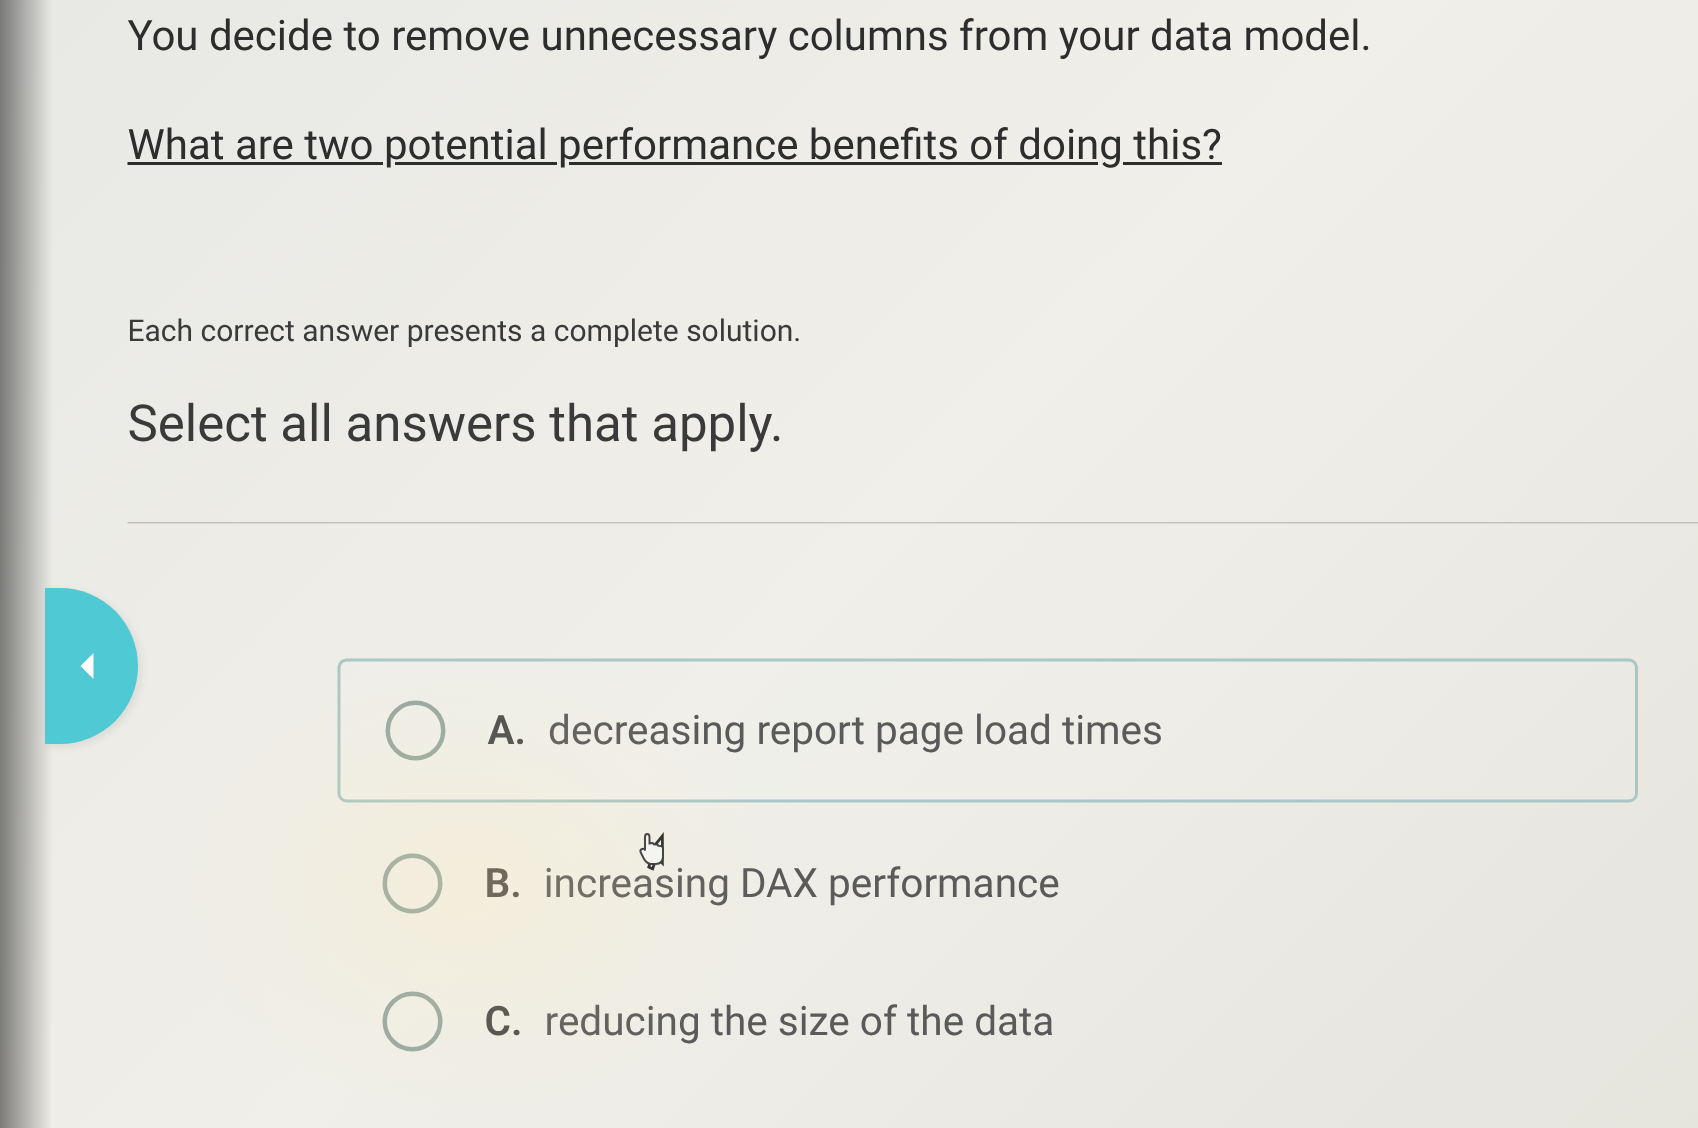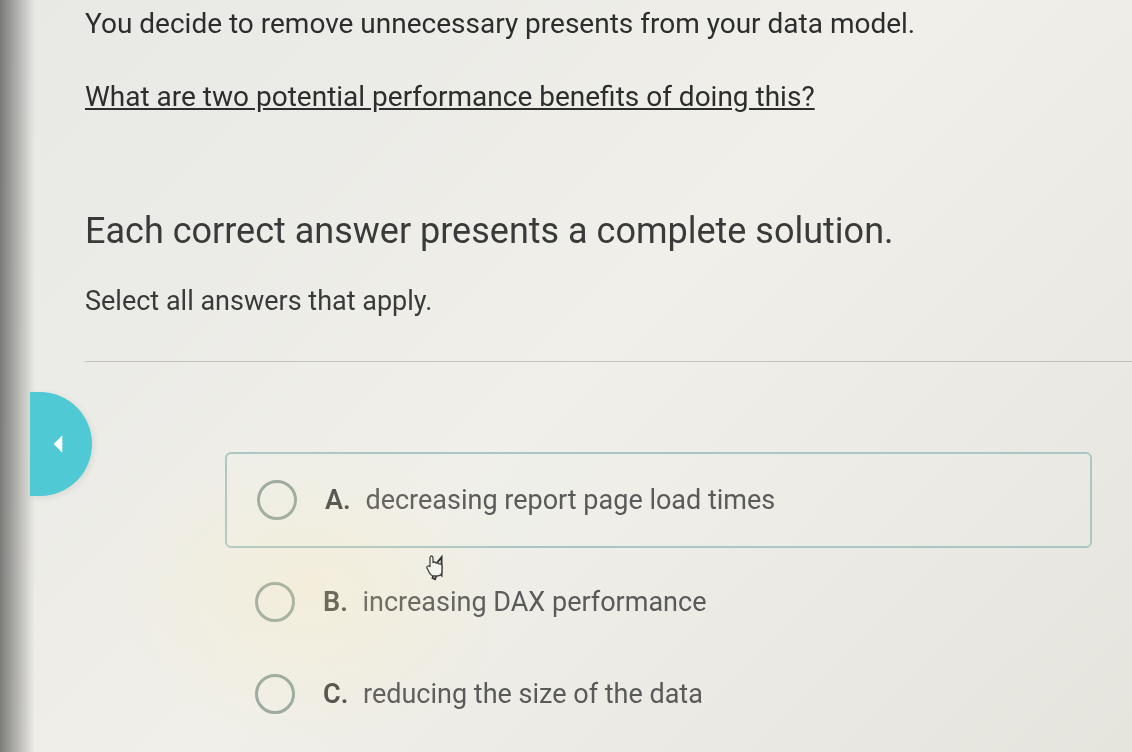--- a/index.html
+++ b/index.html
@@ -41,27 +41,27 @@
     }
     .q-line2 {
       font-size: 28px;
       color: #2d2d2d;
       line-height: 1.4;
       margin-bottom: 90px;
       font-weight: 400;
       text-decoration: underline;
     }
     .instr1 {
-      font-size: 36px;
+      font-size: 20px;
       color: #3a3a3a;
       margin-bottom: 26px;
       line-height: 1.4;
     }
     .instr2 {
-      font-size: 27px;
+      font-size: 34px;
       color: #3a3a3a;
       margin-bottom: 40px;
       line-height: 1.4;
     }
     .divider {
       border: none;
       border-top: 1px solid rgba(120,120,110,0.35);
       margin-left: 85px;
       margin-right: 0;
     }
@@ -139,21 +139,21 @@
       background: radial-gradient(ellipse at center, rgba(255,235,170,0.22) 0%, rgba(255,235,170,0) 70%);
       pointer-events: none;
     }
   </style>
 </head>
 <body>
 
 <div class="glow"></div>
 
 <div class="question-block">
-  <p class="q-line1">You decide to remove unnecessary presents from your data model.</p>
+  <p class="q-line1">You decide to remove unnecessary columns from your data model.</p>
   <p class="q-line2">What are two potential performance benefits of doing this?</p>
   <p class="instr1">Each correct answer presents a complete solution.</p>
   <p class="instr2">Select all answers that apply.</p>
 </div>
 
 <hr class="divider">
 
 <div class="back-button">
   <svg viewBox="0 0 24 24">
     <path d="M16 4 L8 12 L16 20 Z" fill="#ffffff"></path>

